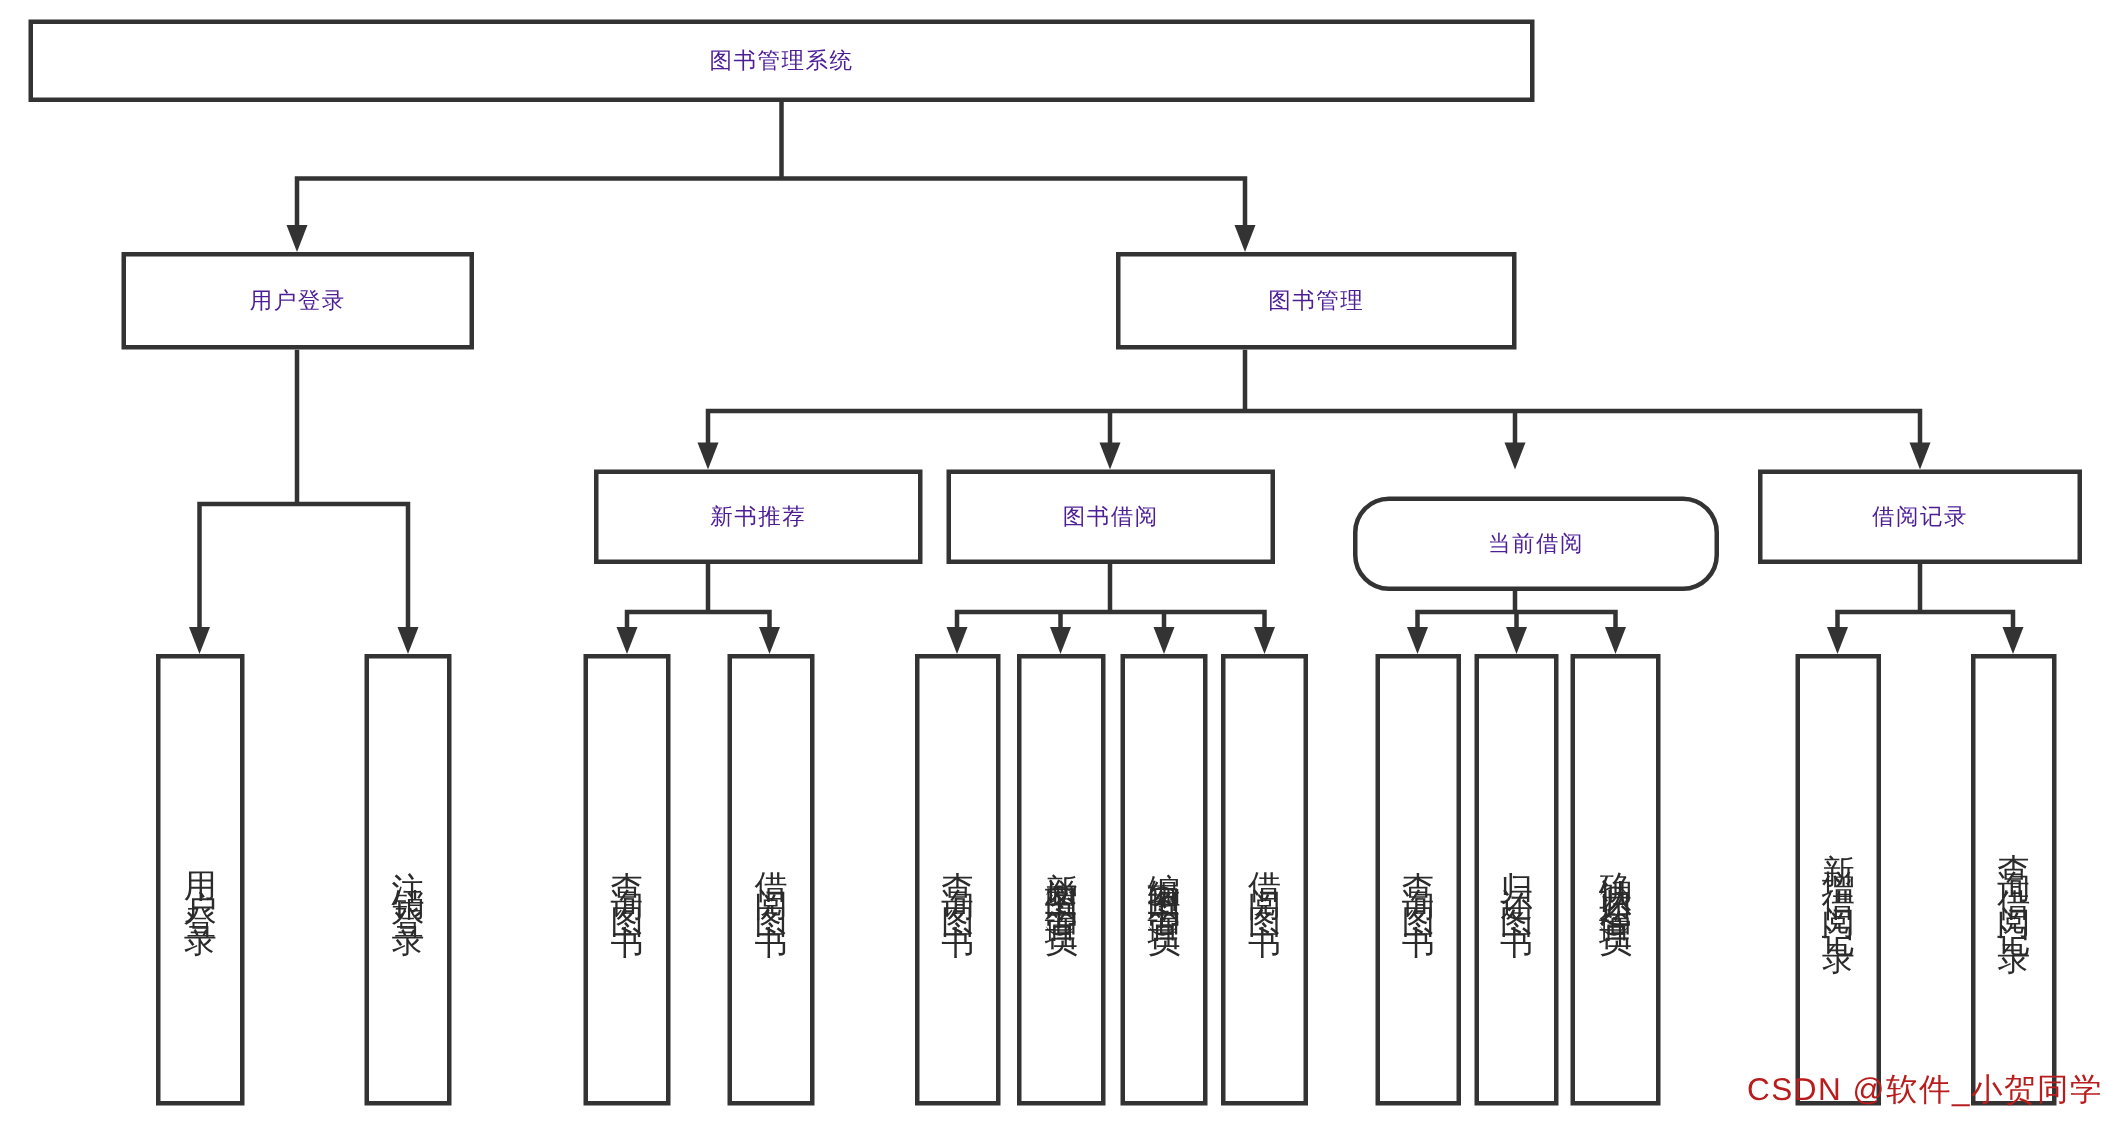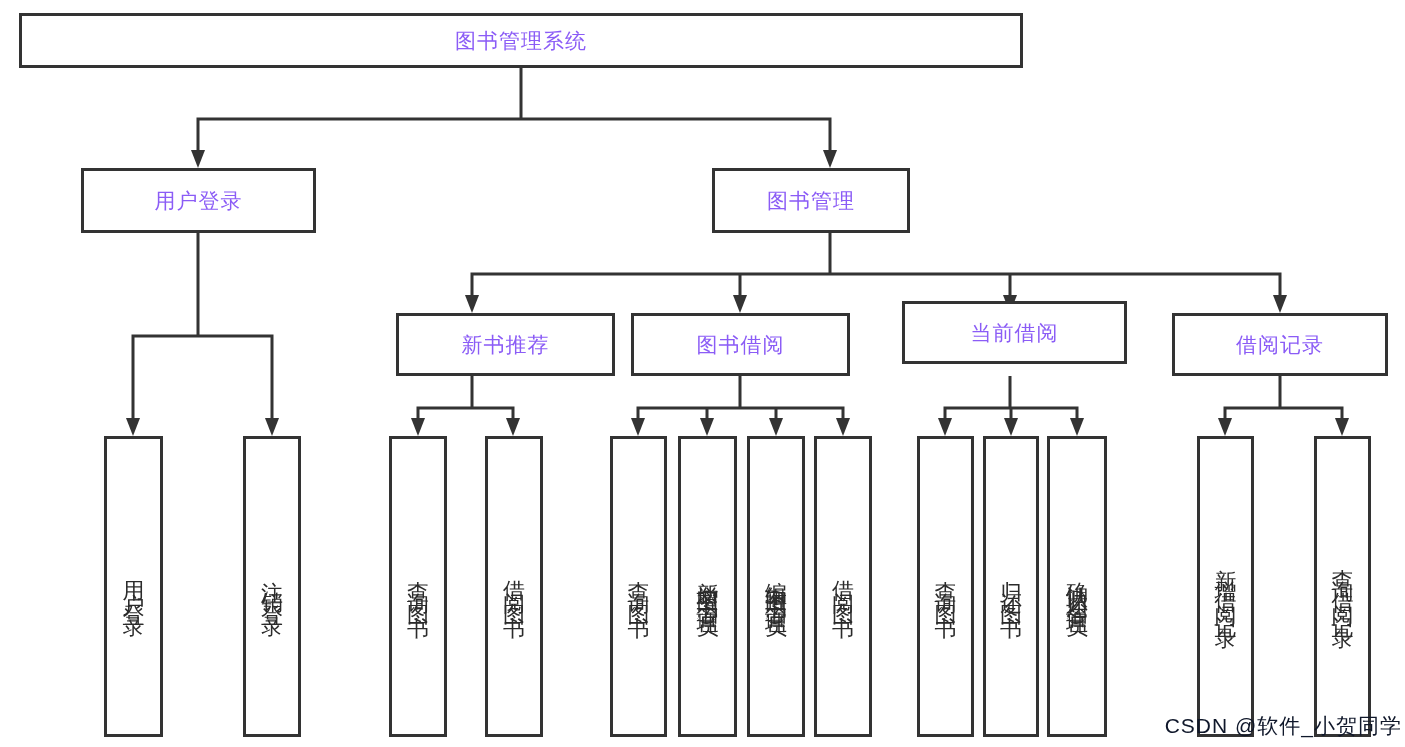--- a/index.html
+++ b/index.html
@@ -20,52 +20,52 @@
     position: absolute;
     box-sizing: border-box;
     border: 3px solid #333333;
     background: #ffffff;
     display: flex;
     align-items: center;
     justify-content: center;
     text-align: center;
   }
   .h-label {
-    font-size: 21px;
-    color: #8b5cf6;
+    font-size: 15px;
+    color: #4c1d95;
     letter-spacing: 1px;
     white-space: nowrap;
   }
   .v-text {
     writing-mode: vertical-rl;
     text-orientation: mixed;
     font-size: 22px;
     line-height: 1;
     letter-spacing: 12px;
     color: #2b2b2b;
     white-space: nowrap;
   }
   .v-text.tight { letter-spacing: 5px; }
   .watermark {
     position: absolute;
     right: 3px;
     top: 712px;
     font-size: 21px;
-    color: #0f172a;
+    color: #b91c1c;
     letter-spacing: 1px;
     white-space: nowrap;
     z-index: 10;
   }
   
   .n-root   { left: 19px;  top: 13px;  width: 1004px; height: 55px; }
   .n-l2a    { left: 81px;  top: 168px; width: 235px;  height: 65px; }
-  .n-l2b    { left: 712px; top: 168px; width: 198px;  height: 65px; }
+  .n-l2b    { left: 744px; top: 168px; width: 267px;  height: 65px; }
   .n-l3a    { left: 363px; top: 313px; width: 219px;  height: 63px; margin-left: 33px; }
   .n-l3b    { left: 631px; top: 313px; width: 219px;  height: 63px; }
-  .n-l3c    { left: 902px; top: 301px; width: 225px;  height: 63px; }
+  .n-l3c    { left: 902px; top: 331px; width: 244px;  height: 63px; border-radius: 24px; }
   .n-l3d    { left: 1172px;top: 313px; width: 216px;  height: 63px; align-items: center; }
   .leaf     { top: 436px; height: 301px; }
 </style>
 </head>
 <body>
 
 <div class="stage">
 
   <svg class="wires" viewBox="0 0 1405 747" xmlns="http://www.w3.org/2000/svg">
     <g stroke="#333333" stroke-width="3" fill="none">

